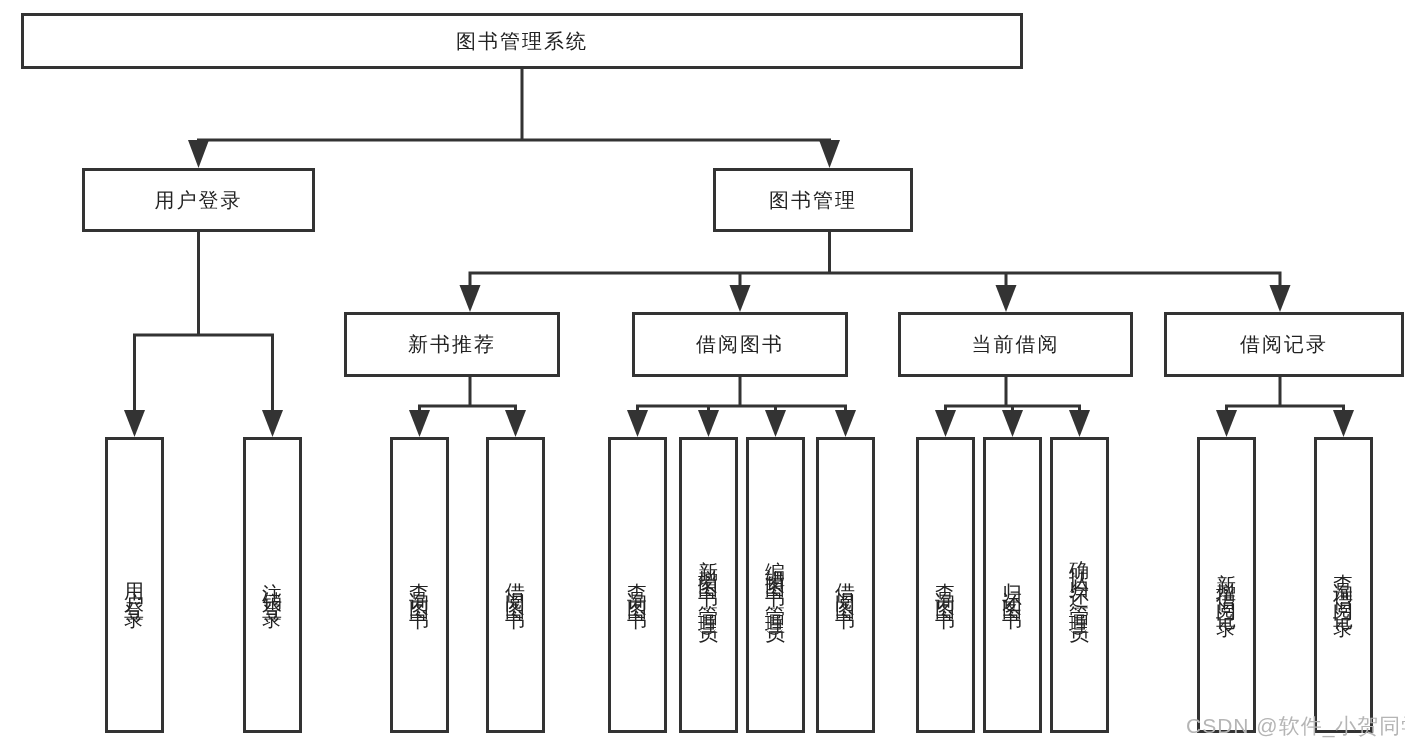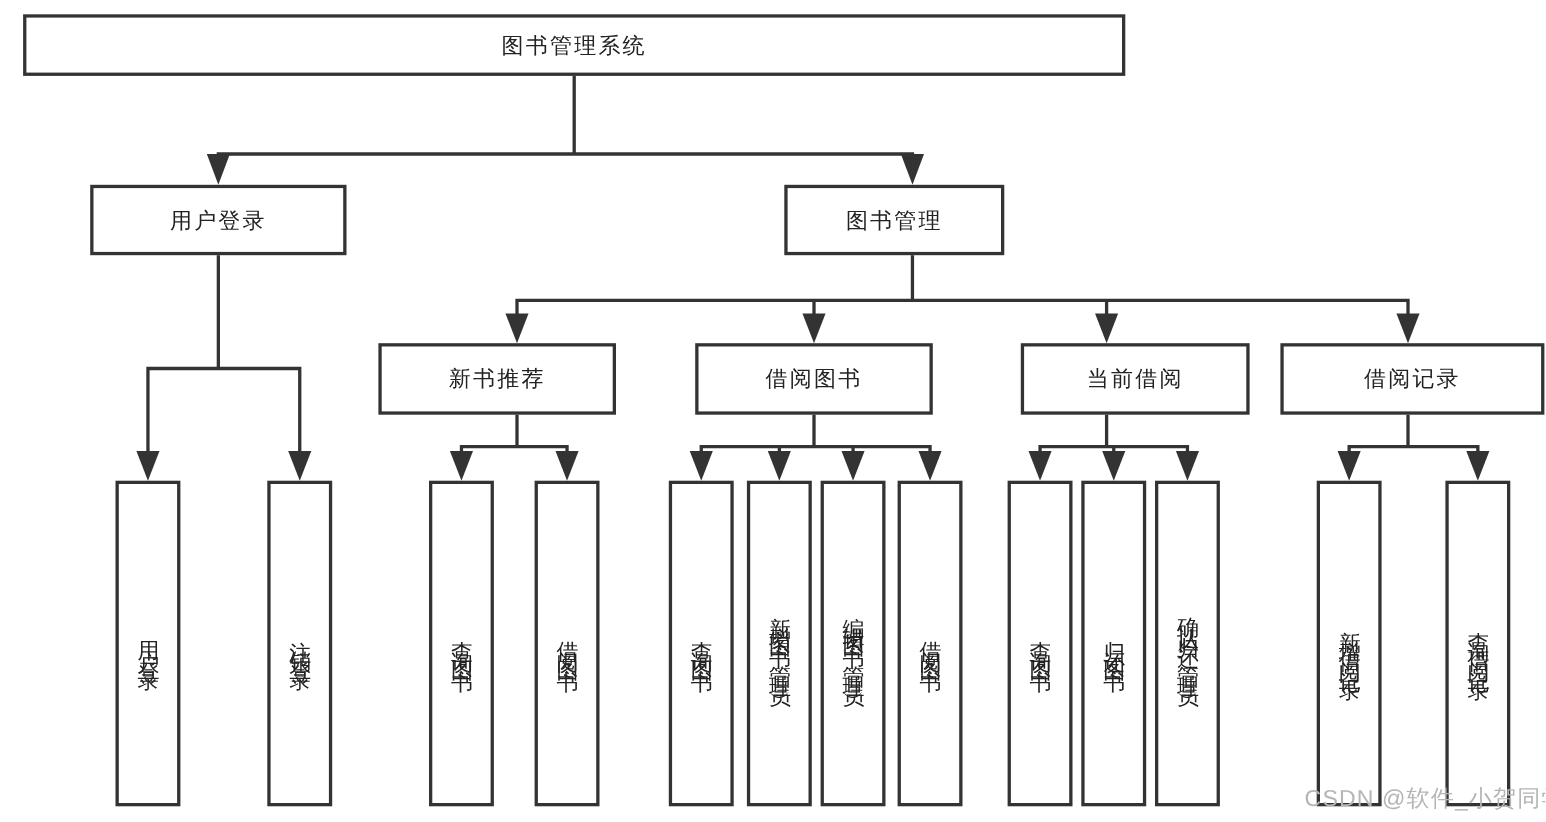--- a/index.html
+++ b/index.html
@@ -74,21 +74,21 @@
     </g>
   </svg>
 
   <div class="node" style="left:21px;top:13px;width:1002px;height:56px;">图书管理系统</div>
 
   <div class="node" style="left:82px;top:168px;width:233px;height:64px;">用户登录</div>
   <div class="node" style="left:713px;top:168px;width:200px;height:64px;">图书管理</div>
 
   <div class="node" style="left:344px;top:312px;width:216px;height:65px;">新书推荐</div>
   <div class="node" style="left:632px;top:312px;width:216px;height:65px;">借阅图书</div>
-  <div class="node" style="left:928px;top:312px;width:208px;height:65px;">当前借阅</div>
+  <div class="node" style="left:898px;top:312px;width:235px;height:65px;">当前借阅</div>
   <div class="node" style="left:1164px;top:312px;width:240px;height:65px;">借阅记录</div>
 
   <div class="node leaf" style="left:105px;top:437px;width:59px;height:296px;">用户登录</div>
   <div class="node leaf" style="left:243px;top:437px;width:59px;height:296px;">注销登录</div>
 
   <div class="node leaf" style="left:390px;top:437px;width:59px;height:296px;">查询图书</div>
   <div class="node leaf" style="left:486px;top:437px;width:59px;height:296px;">借阅图书</div>
 
   <div class="node leaf" style="left:608px;top:437px;width:59px;height:296px;">查询图书</div>
   <div class="node leaf" style="left:679px;top:437px;width:59px;height:296px;">新增图书（管理员）</div>

